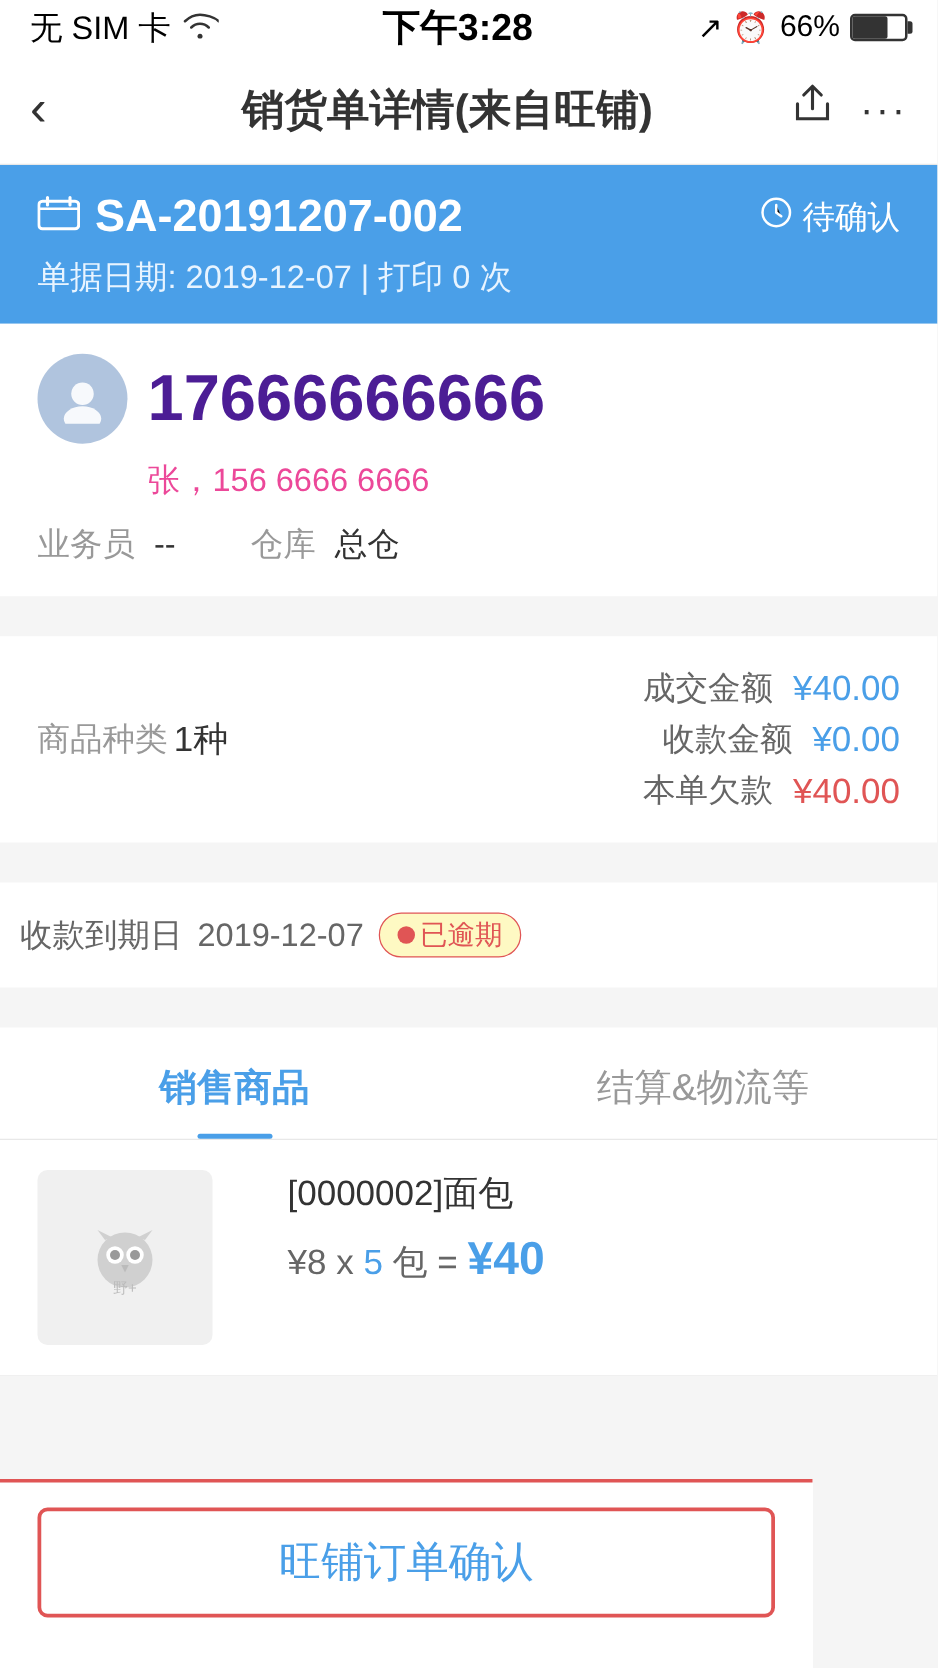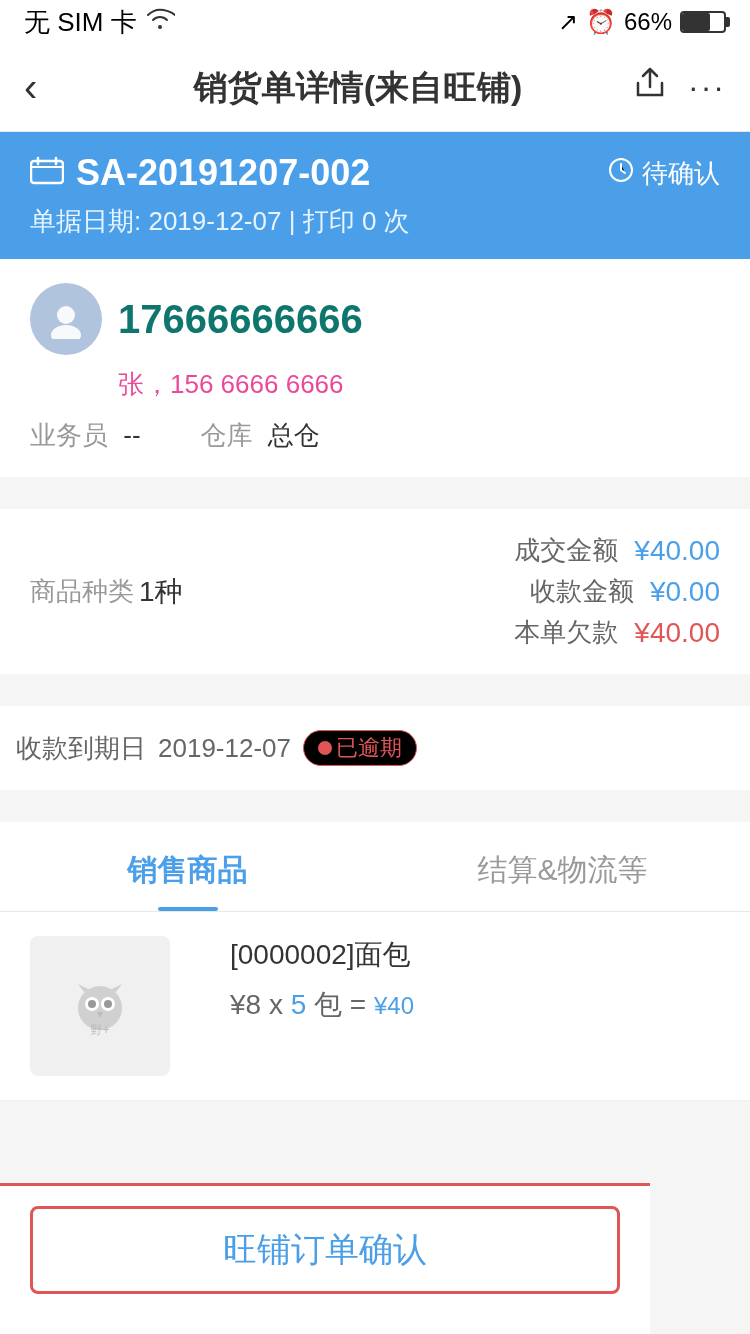--- a/index.html
+++ b/index.html
@@ -16,21 +16,21 @@
     .status-bar {
       height: 44px;
       background: #fff;
       display: flex;
       align-items: center;
       justify-content: space-between;
       padding: 0 24px;
       font-size: 26px;
       font-weight: 500;
     }
-    .status-left { display: flex; align-items: flex-start; gap: 8px; }
+    .status-left { display: flex; align-items: center; gap: 8px; }
     .status-center { font-size: 30px; font-weight: 600; }
     .status-right { display: flex; align-items: center; gap: 8px; font-size: 24px; }
     .battery-icon {
       width: 46px; height: 22px; border: 2px solid #333; border-radius: 4px; position: relative; display: inline-flex; align-items: center;
     }
     .battery-icon::after {
       content: ''; position: absolute; right: -6px; top: 50%; transform: translateY(-50%);
       width: 4px; height: 10px; background: #333; border-radius: 0 2px 2px 0;
     }
     .battery-fill {
@@ -119,23 +119,23 @@
       height: 72px;
       border-radius: 50%;
       background: #b0c4de;
       display: flex;
       align-items: center;
       justify-content: center;
       font-size: 36px;
       color: #fff;
     }
     .customer-phone {
-      font-size: 40px;
+      font-size: 52px;
       font-weight: 600;
-      color: #0f766e;
+      color: #4c1d95;
     }
     .customer-info {
       font-size: 26px;
       color: #ec4899;
       margin-bottom: 16px;
       padding-left: 88px;
     }
     .customer-meta {
       display: flex;
       align-items: center;
@@ -186,21 +186,21 @@
       background: #fff;
       padding: 24px 16px;
       margin-bottom: 16px;
       font-size: 26px;
       color: #666;
       display: flex;
       align-items: center;
       gap: 12px;
     }
     .overdue-badge {
-      background: #000000;
+      background: #fef9c3;
       color: #e05555;
       border: 1px solid #e05555;
       border-radius: 20px;
       padding: 2px 14px;
       font-size: 22px;
       display: flex;
       align-items: center;
       gap: 4px;
     }
     .overdue-dot {
@@ -275,21 +275,21 @@
     .product-name {
       font-size: 28px;
       color: #333;
       margin-bottom: 12px;
     }
     .product-price-row {
       font-size: 28px;
       color: #666;
     }
     .price-qty { color: #4a9fe8; }
-    .price-total { color: #4a9fe8; font-weight: normal; font-size: 24px; }
+    .price-total { color: #4a9fe8; font-weight: bold; font-size: 37px; }
 
     
     .bottom-area {
       background: #f5f5f5;
       flex: 1;
       min-height: 300px;
     }
 
     
     .confirm-btn-wrap {
@@ -327,20 +327,21 @@
   <div class="status-left">
     <span>无 SIM 卡</span>
     <span>
       <svg width="30" height="22" viewBox="0 0 30 22">
         <path d="M15 18a2 2 0 1 1 0 4 2 2 0 0 1 0-4z" fill="#333"></path>
         <path d="M8 13c1.9-1.9 4.5-3 7-3s5.1 1.1 7 3" stroke="#333" stroke-width="2" fill="none" stroke-linecap="round"></path>
         <path d="M3 8c3.3-3.3 7.8-5.3 12-5.3S26.7 4.7 30 8" stroke="#333" stroke-width="2" fill="none" stroke-linecap="round"></path>
       </svg>
     </span>
   </div>
+  <div class="status-center">下午3:28</div>
   <div class="status-right">
     <span>↗</span>
     <span>⏰</span>
     <span>66%</span>
     <div class="battery-icon">
       <div class="battery-fill"></div>
     </div>
   </div>
 </div>
 

